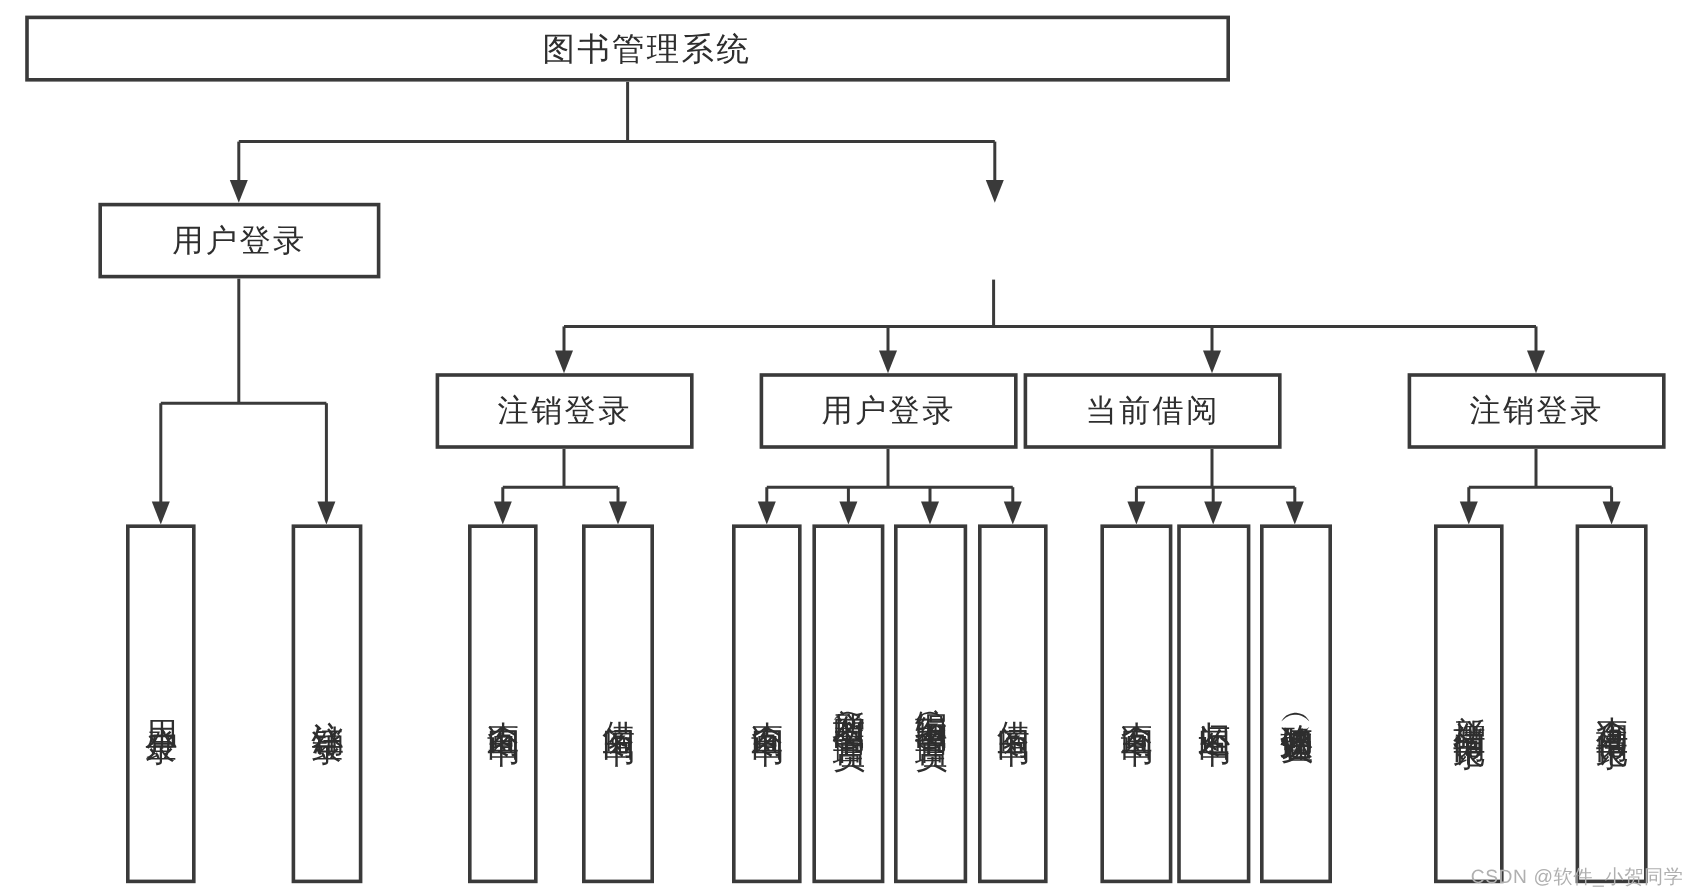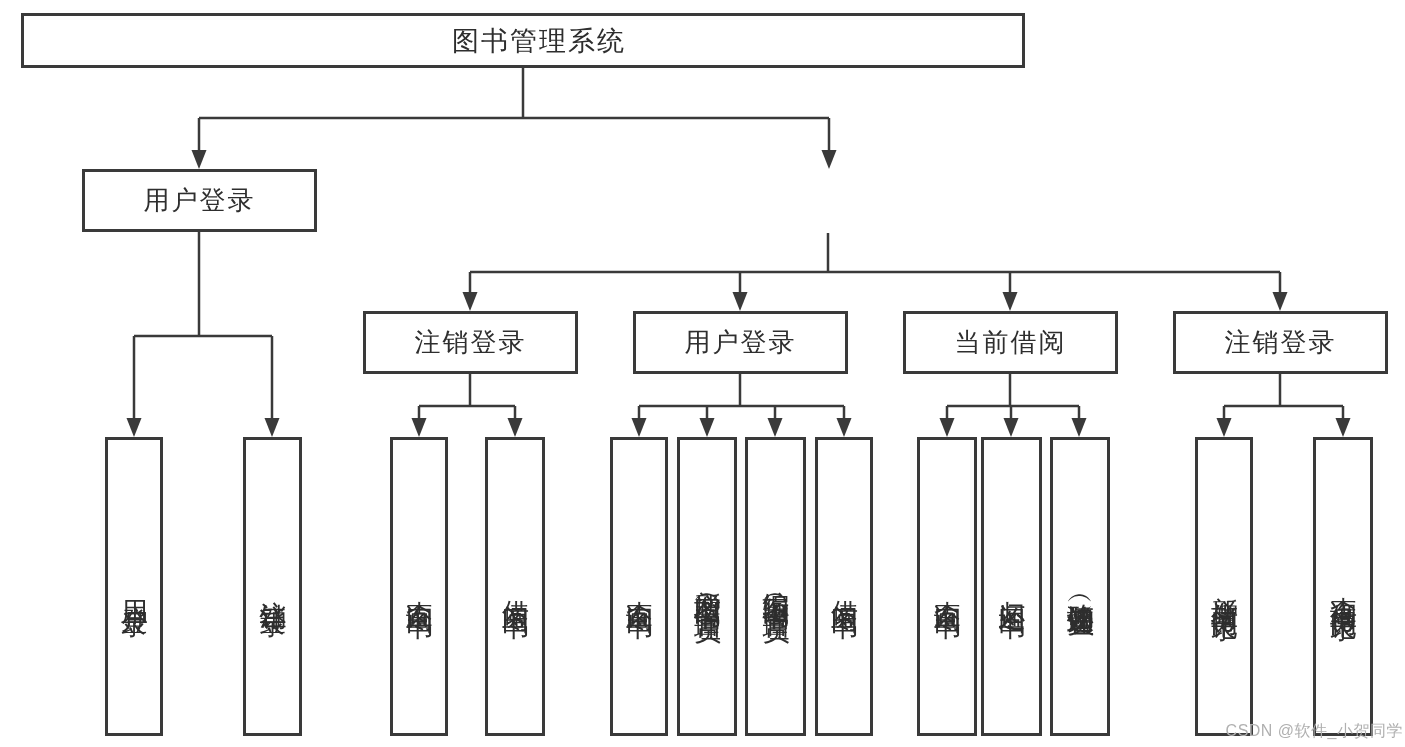--- a/index.html
+++ b/index.html
@@ -117,21 +117,21 @@
   <div class="box h" style="left:82px;top:169px;width:235px;height:63px;">
     <span>用户登录</span>
   </div>
 
   <div class="box h" style="left:363px;top:311px;width:215px;height:63px;">
     <span>注销登录</span>
   </div>
   <div class="box h" style="left:633px;top:311px;width:215px;height:63px;">
     <span>用户登录</span>
   </div>
-  <div class="box h" style="left:903px;top:311px;width:215px;height:63px;">
+  <div class="box h" style="left:853px;top:311px;width:215px;height:63px;">
     <span>当前借阅</span>
   </div>
   <div class="box h" style="left:1173px;top:311px;width:215px;height:63px;">
     <span>注销登录</span>
   </div>
 
   <div class="box" style="left:105px;top:437px;width:58px;height:299px;">
     <span class="vtext">用户登录</span>
   </div>
   <div class="box" style="left:243px;top:437px;width:59px;height:299px;">

